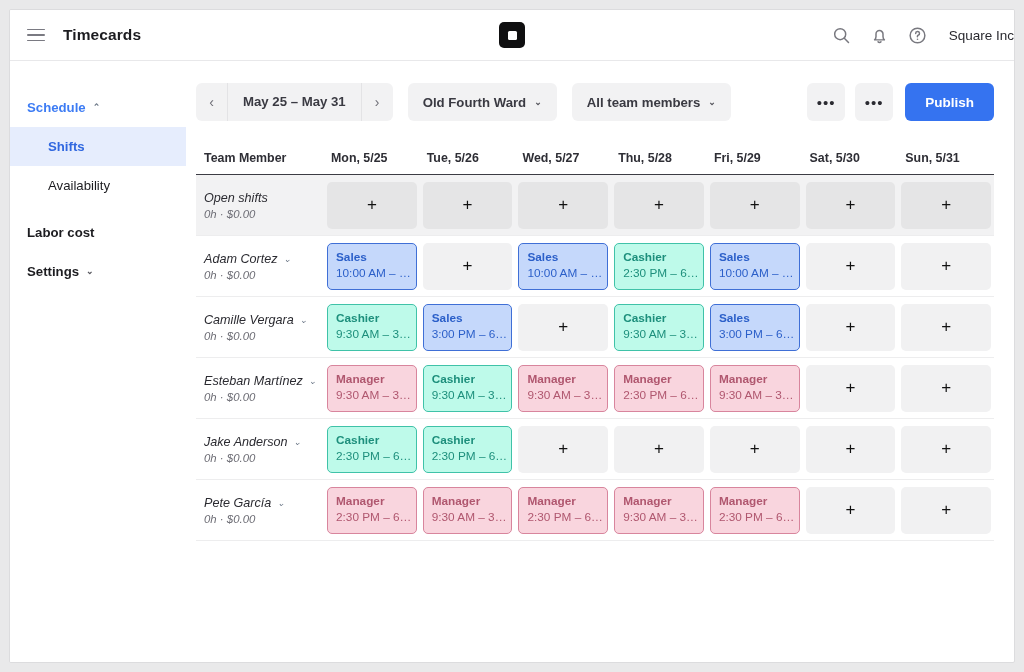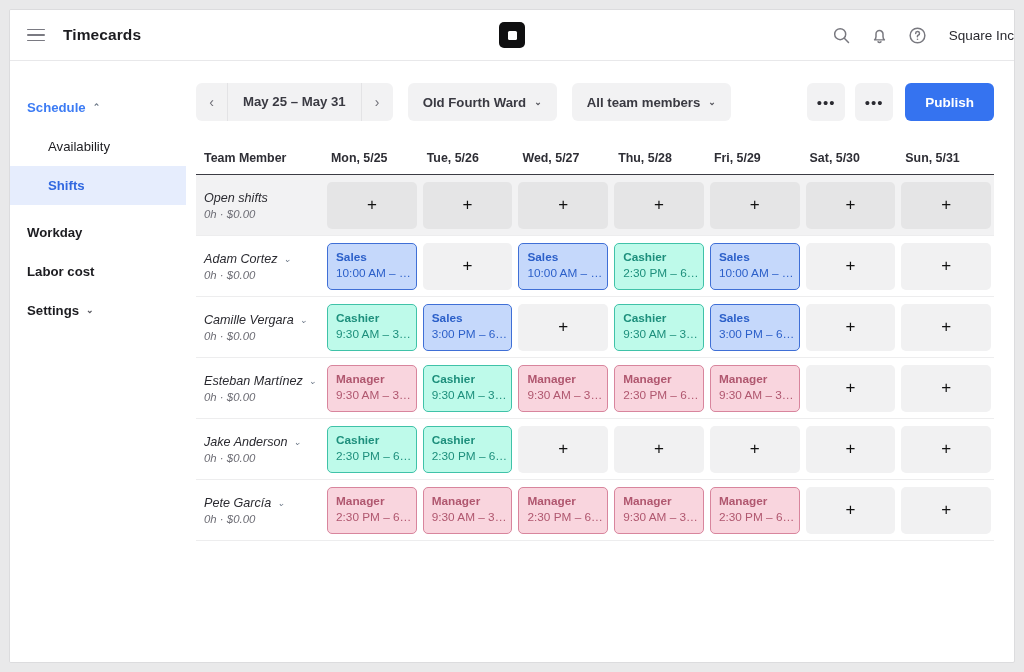--- a/index.html
+++ b/index.html
@@ -236,30 +236,27 @@
     </div>
   </div>
 
   <div class="body">
 
     <div class="sidebar">
       <div class="nav-row lvl0 accent">
         <span>Schedule</span>
         <span class="chev">⌃</span>
       </div>
+      <div class="nav-row lvl1 active">
+        <span>Shifts</span>
+      </div>
       <div class="nav-row lvl1">
         <span>Availability</span>
       </div>
-      <div class="nav-row lvl1 active">
-        <span>Shifts</span>
-      </div>
       <div class="nav-gap"></div>
-      <div class="nav-row lvl0">
-        <span>Workday</span>
-      </div>
       <div class="nav-row lvl0">
         <span>Labor cost</span>
       </div>
       <div class="nav-row lvl0">
         <span>Settings</span>
         <span class="chev">⌄</span>
       </div>
     </div>
 
     <div class="main">

